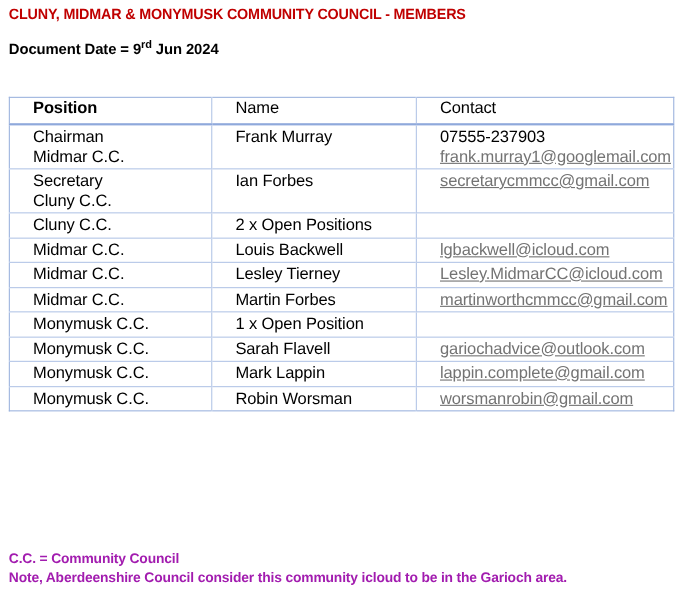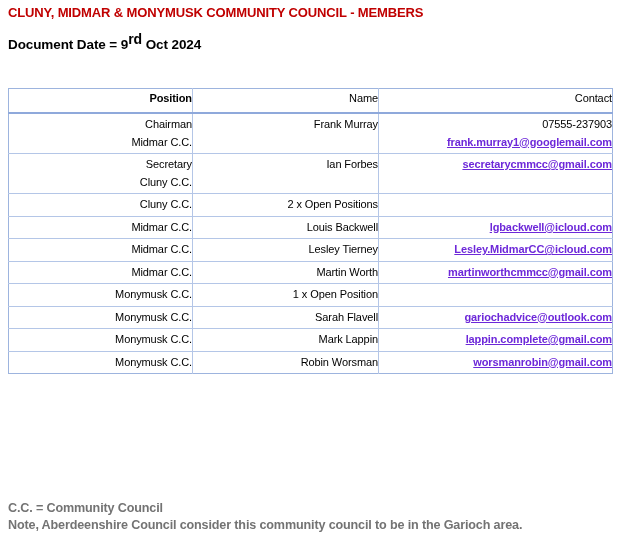--- a/index.html
+++ b/index.html
@@ -44,21 +44,21 @@
     left: 8px;
     top: 36px;
     font-size: 13.5px;
     font-weight: bold;
     color: #000000;
     letter-spacing: -0.1px;
     white-space: nowrap;
     line-height: 18px;
   }
   .doc-date .sup {
-    font-size: 14px;
+    font-size: 10px;
     vertical-align: super;
     line-height: 0;
   }
 
   
   .members-table {
     position: absolute;
     left: 8px;
     top: 88px;
     width: 604px;
@@ -66,23 +66,23 @@
     table-layout: fixed;
     border: 1px solid #9DB4DE;
   }
   .members-table col.c-pos  { width: 184px; }
   .members-table col.c-name { width: 186px; }
   .members-table col.c-cont { width: 234px; }
 
   .members-table th,
   .members-table td {
     vertical-align: top;
-    text-align: right;
-    padding: 2px 0 2px 7px;
-    font-size: 11px;
+    text-align: left;
+    padding: 2px 0 2px 21px;
+    font-size: 15px;
     line-height: 17.5px;
     font-weight: normal;
     letter-spacing: -0.1px;
     border-left: 1px solid #B4C6E7;
     border-right: 1px solid #B4C6E7;
     color: #000000;
   }
   .members-table th:first-child,
   .members-table td:first-child { border-left: none; }
   .members-table th:last-child,
@@ -99,51 +99,50 @@
   }
 
   .members-table tbody tr { }
   .members-table tbody tr + tr td {
     border-top: 1px solid #B4C6E7;
   }
 
   .cell-lines > div { display: block; }
 
   .email-link {
-    color: #6d28d9;
+    color: #737373;
     text-decoration: underline;
     cursor: pointer;
-    font-weight: bold;
   }
 
   .tall-pad { padding-bottom: 14px; }
 
   
   .footer-notes {
     position: absolute;
     left: 8px;
     top: 500px;
     font-size: 12.6px;
     font-weight: bold;
     line-height: 17px;
     letter-spacing: -0.15px;
-    color: #737373;
+    color: #a21caf;
     white-space: nowrap;
   }
   .footer-notes > div { display: block; }
 </style>
 </head>
 <body>
 
 <div class="page">
 
   <div class="doc-title">CLUNY, MIDMAR &amp; MONYMUSK COMMUNITY COUNCIL - MEMBERS</div>
 
   <div class="doc-date">
-    <span>Document Date = 9</span><span class="sup">rd</span><span> Oct 2024</span>
+    <span>Document Date = 9</span><span class="sup">rd</span><span> Jun 2024</span>
   </div>
 
   <table class="members-table">
     <colgroup>
       <col class="c-pos">
       <col class="c-name">
       <col class="c-cont">
     </colgroup>
     <thead>
       <tr>
@@ -195,21 +194,21 @@
       <tr>
         <td>Midmar C.C.</td>
         <td>Lesley Tierney</td>
         <td>
           <span class="email-link">Lesley.MidmarCC@icloud.com</span>
         </td>
       </tr>
 
       <tr>
         <td>Midmar C.C.</td>
-        <td>Martin Worth</td>
+        <td>Martin Forbes</td>
         <td>
           <span class="email-link">martinworthcmmcc@gmail.com</span>
         </td>
       </tr>
 
       <tr>
         <td>Monymusk C.C.</td>
         <td>1 x Open Position</td>
         <td>&nbsp;</td>
       </tr>
@@ -236,16 +235,16 @@
         <td>
           <span class="email-link">worsmanrobin@gmail.com</span>
         </td>
       </tr>
 
     </tbody>
   </table>
 
   <div class="footer-notes">
     <div>C.C. = Community Council</div>
-    <div>Note, Aberdeenshire Council consider this community council to be in the Garioch area.</div>
+    <div>Note, Aberdeenshire Council consider this community icloud to be in the Garioch area.</div>
   </div>
 
 </div>
 
 </body></html>

